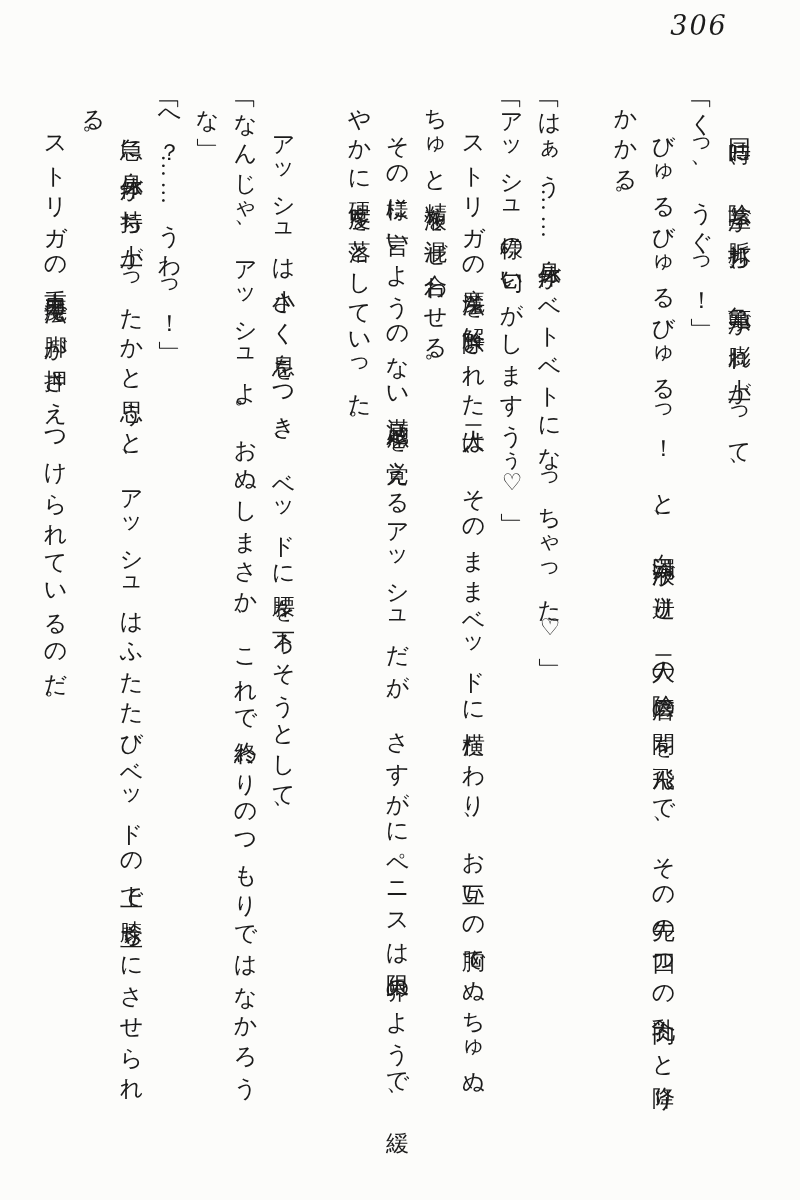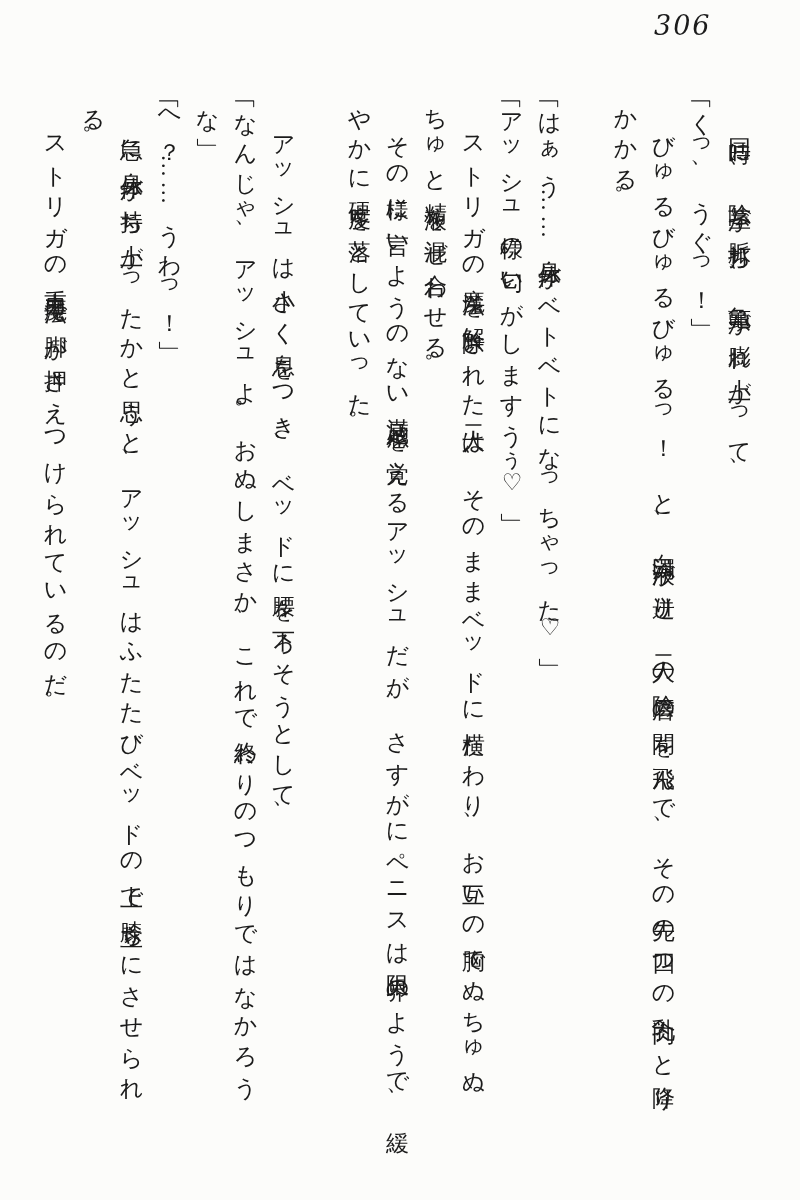--- a/index.html
+++ b/index.html
@@ -11,20 +11,21 @@
     width: 800px;
     height: 1200px;
     overflow: hidden;
     font-family: "Liberation Serif", "DejaVu Serif", serif;
   }
   .folio {
     position: absolute;
     top: 10px;
     right: 56px;
     width: 90px;
+    text-align: center;
     font-style: italic;
     font-size: 27px;
     letter-spacing: 2px;
     font-family: "DejaVu Serif", "Liberation Serif", serif;
   }
   .text-block {
     position: absolute;
     top: 93px;
     right: 42px;
     width: 684px;

